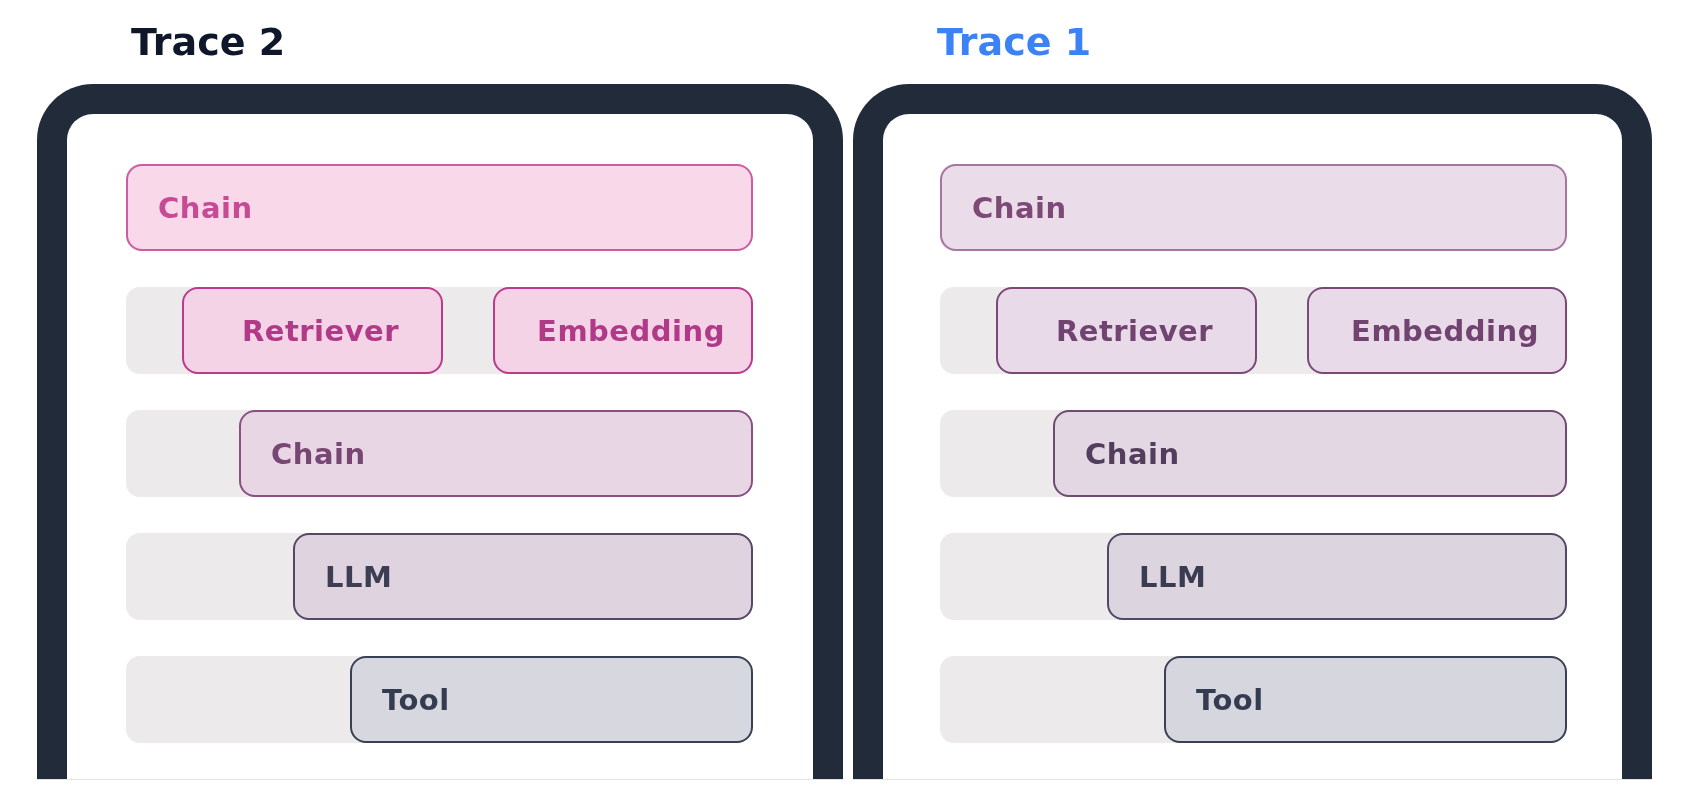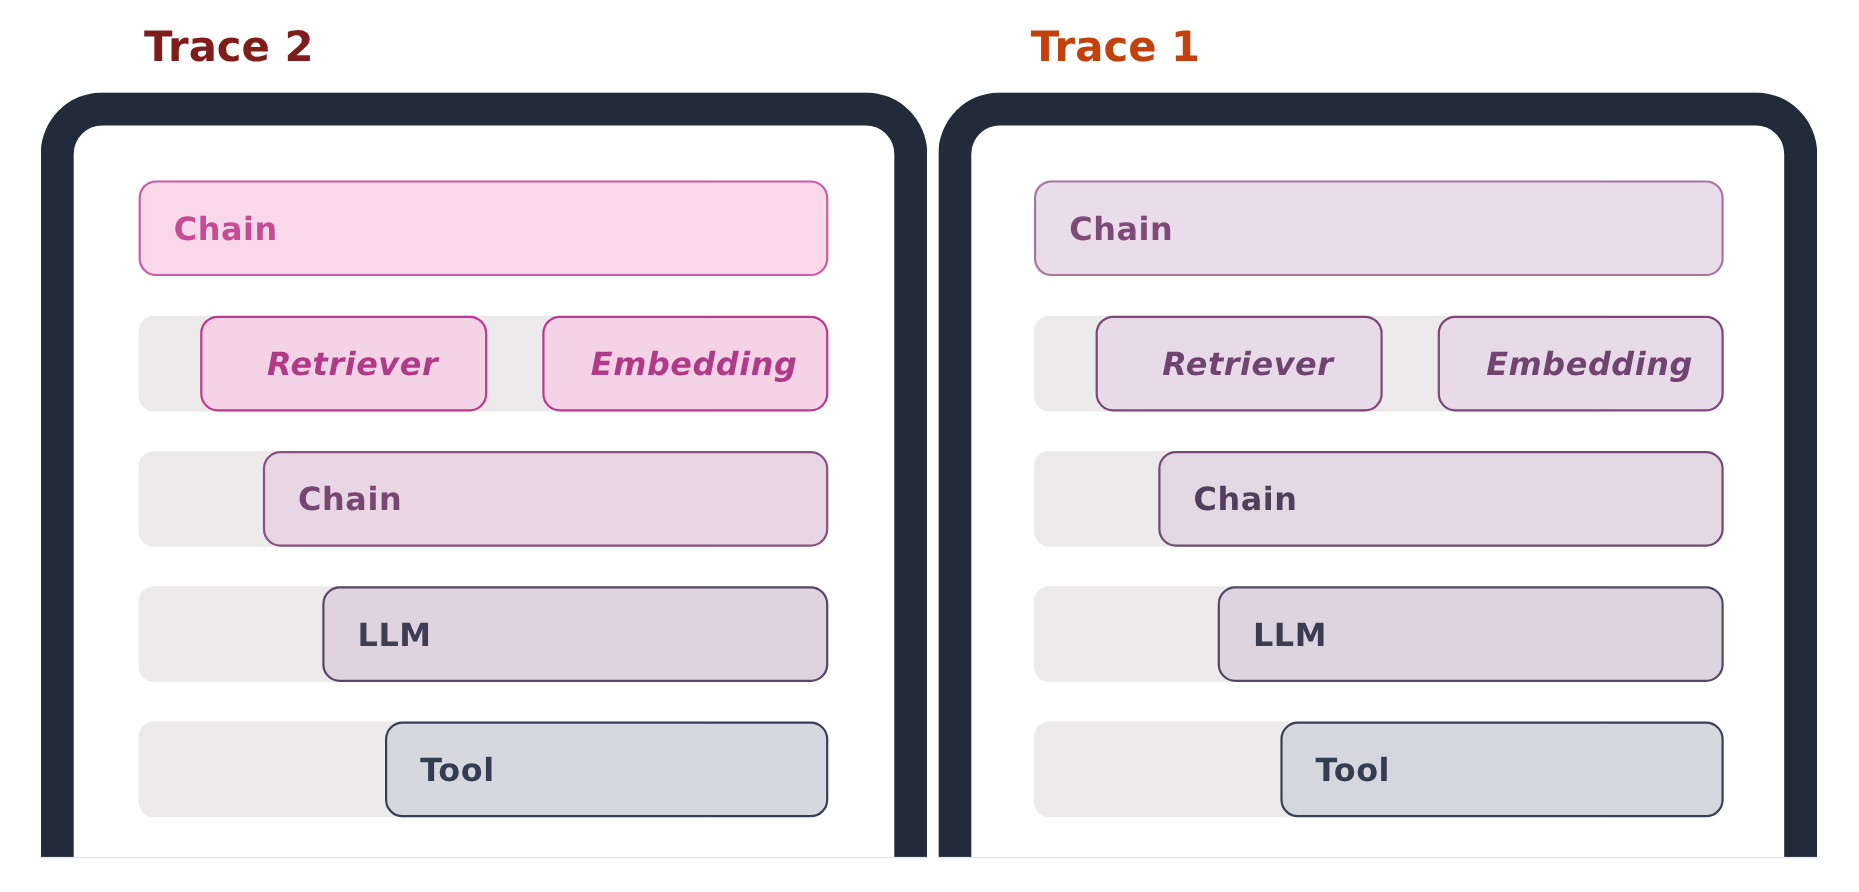--- a/index.html
+++ b/index.html
@@ -51,26 +51,26 @@
   .span-box{
     position:absolute;top:0;height:87px;
     box-sizing:border-box;
     border:2.5px solid;
     border-radius:16px;
     display:flex;align-items:center;
     padding-left:30px;
     font-size:29px;font-weight:bold;letter-spacing:0.5px;
     white-space:nowrap;
   }
-  .span-box.center{justify-content:center;padding-left:16px;font-style:italic;}
+  .span-box.center{justify-content:center;padding-left:16px;}
 </style>
 </head>
 <body style="--frame-color: #222b3a; --track-color: #eceaeb; background: rgb(255, 255, 255);">
 
-<div class="trace-title t-left" style="color: #7f1d1d;">Trace 2</div>
+<div class="trace-title t-left" style="color: #0f172a;">Trace 2</div>
 
 <div class="window-frame f-left">
   <div class="span-row r-0">
     <div class="row-track"></div>
     <div class="span-box" style="left: 0px; width: 627px; background: rgb(248, 216, 233); border-color: rgb(205, 92, 164); color: rgb(198, 74, 148);">Chain</div>
   </div>
   <div class="span-row r-1">
     <div class="row-track"></div>
     <div class="span-box center" style="left: 56px; width: 261px; background: rgb(244, 211, 230); border-color: rgb(188, 58, 142); color: rgb(177, 58, 136);">Retriever</div>
     <div class="span-box center" style="left: 367px; width: 260px; background: rgb(244, 211, 230); border-color: rgb(188, 58, 142); color: rgb(177, 58, 136);">Embedding</div>
@@ -82,21 +82,21 @@
   <div class="span-row r-3">
     <div class="row-track"></div>
     <div class="span-box" style="left: 167px; width: 460px; background: rgb(222, 211, 223); border-color: rgb(86, 71, 100); color: rgb(61, 61, 84);">LLM</div>
   </div>
   <div class="span-row r-4">
     <div class="row-track"></div>
     <div class="span-box" style="left: 224px; width: 403px; background: rgb(215, 216, 223); border-color: rgb(57, 64, 84); color: rgb(52, 60, 81);">Tool</div>
   </div>
 </div>
 
-<div class="trace-title t-right" style="color: #c2410c;">Trace 1</div>
+<div class="trace-title t-right" style="color: #3b82f6;">Trace 1</div>
 
 <div class="window-frame f-right">
   <div class="span-row r-0">
     <div class="row-track"></div>
     <div class="span-box" style="left: 0px; width: 627px; background: rgb(235, 220, 234); border-color: rgb(165, 118, 160); color: rgb(125, 74, 119);">Chain</div>
   </div>
   <div class="span-row r-1">
     <div class="row-track"></div>
     <div class="span-box center" style="left: 56px; width: 261px; background: rgb(232, 218, 232); border-color: rgb(125, 72, 121); color: rgb(113, 67, 112);">Retriever</div>
     <div class="span-box center" style="left: 367px; width: 260px; background: rgb(232, 218, 232); border-color: rgb(125, 72, 121); color: rgb(113, 67, 112);">Embedding</div>

